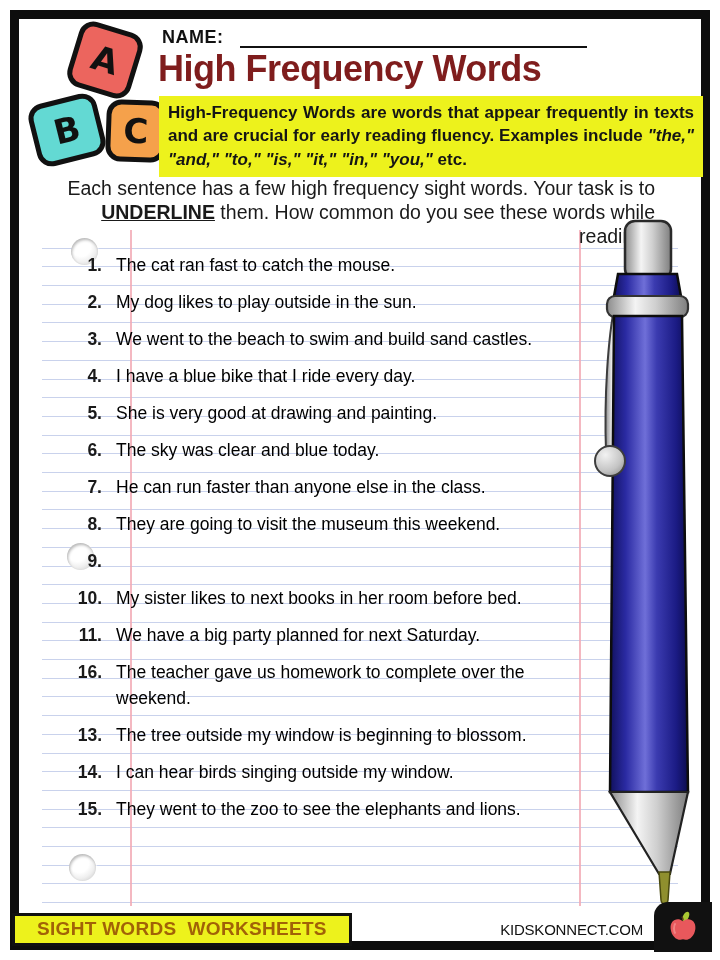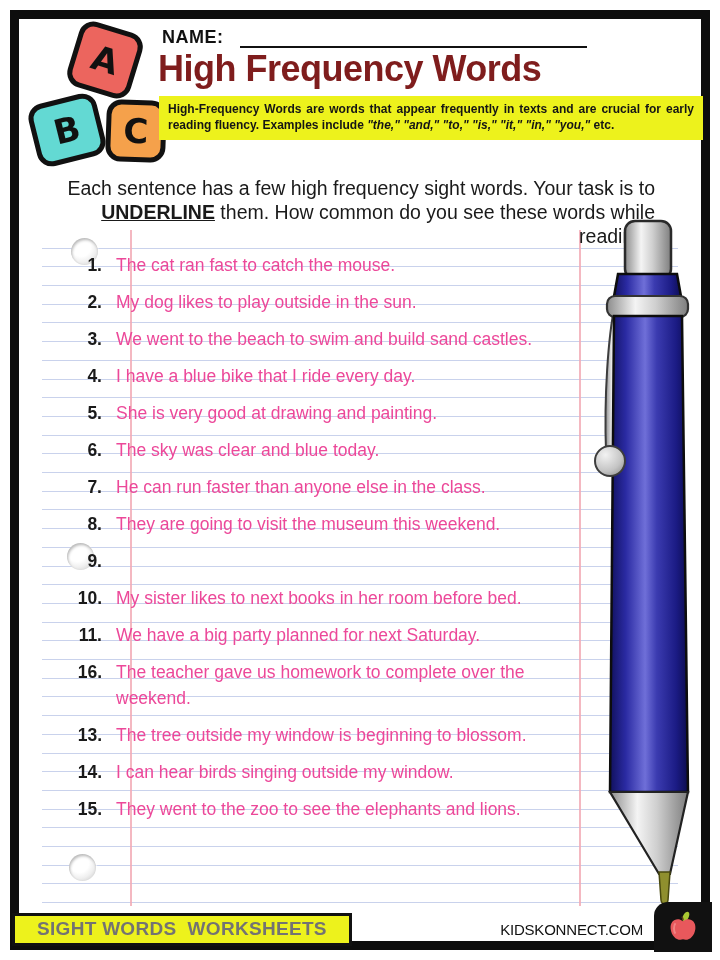--- a/index.html
+++ b/index.html
@@ -28,21 +28,21 @@
 
   .page-title {
     position:absolute; left:158px; top:48px; z-index:5;
     font-size:36px; font-weight:bold; color:#7f1d1d; letter-spacing:-0.5px;
   }
 
   .desc-box {
     position:absolute; left:159px; top:96px; width:544px; z-index:5;
     background:var(--highlight-yellow,#edf21c);
     padding:5px 9px 6px 9px;
-    font-size:12px; font-weight:bold; color:#151515;
+    font-size:17px; font-weight:bold; color:#151515;
     line-height:1.37; text-align:justify;
   }
   .desc-box .it { font-style:italic; }
 
   .instruction {
     position:absolute; left:55px; top:177px; width:600px; z-index:5;
     text-align:right; font-size:19.5px; color:#1a1a1a; line-height:1.22;
   }
   .instruction .emph { font-weight:bold; text-decoration:underline; }
 
@@ -67,31 +67,31 @@
   .hole-2 { left:67px; top:543px; }
   .hole-3 { left:69px; top:854px; }
 
   
   .sentence-list { position:absolute; left:36px; top:252px; width:570px; z-index:5; }
   .sent-row { display:flex; margin-bottom:11px; }
   .sent-num {
     flex:0 0 80px; text-align:right; padding-right:14px;
     font-size:17.5px; font-weight:bold; color:#1a1a1a; line-height:26px;
   }
-  .sent-text { width:472px; font-size:17.5px; color:#ec4899; line-height:26px; }
+  .sent-text { width:472px; font-size:17.5px; color:#000000; line-height:26px; }
 
   
   .pen-wrap { position:absolute; left:585px; top:212px; width:120px; height:700px; z-index:6; }
 
   
   .footer-badge {
     position:absolute; left:12px; top:913px; z-index:7;
     background:var(--badge-yellow,#edf21c); border:3px solid #111;
     padding:2px 22px 3px 22px;
-    font-size:19px; font-weight:bold; color:#737373;
+    font-size:19px; font-weight:bold; color:#a16207;
     white-space:pre; letter-spacing:0.3px;
   }
   .site-label {
     position:absolute; right:77px; top:921px; z-index:7;
     font-size:15px; color:#111; letter-spacing:-0.2px;
   }
   .apple-corner {
     position:absolute; right:8px; bottom:8px; width:58px; height:50px; z-index:8;
     background:#111; border-radius:14px 0 0 0;
     display:flex; align-items:center; justify-content:center;

